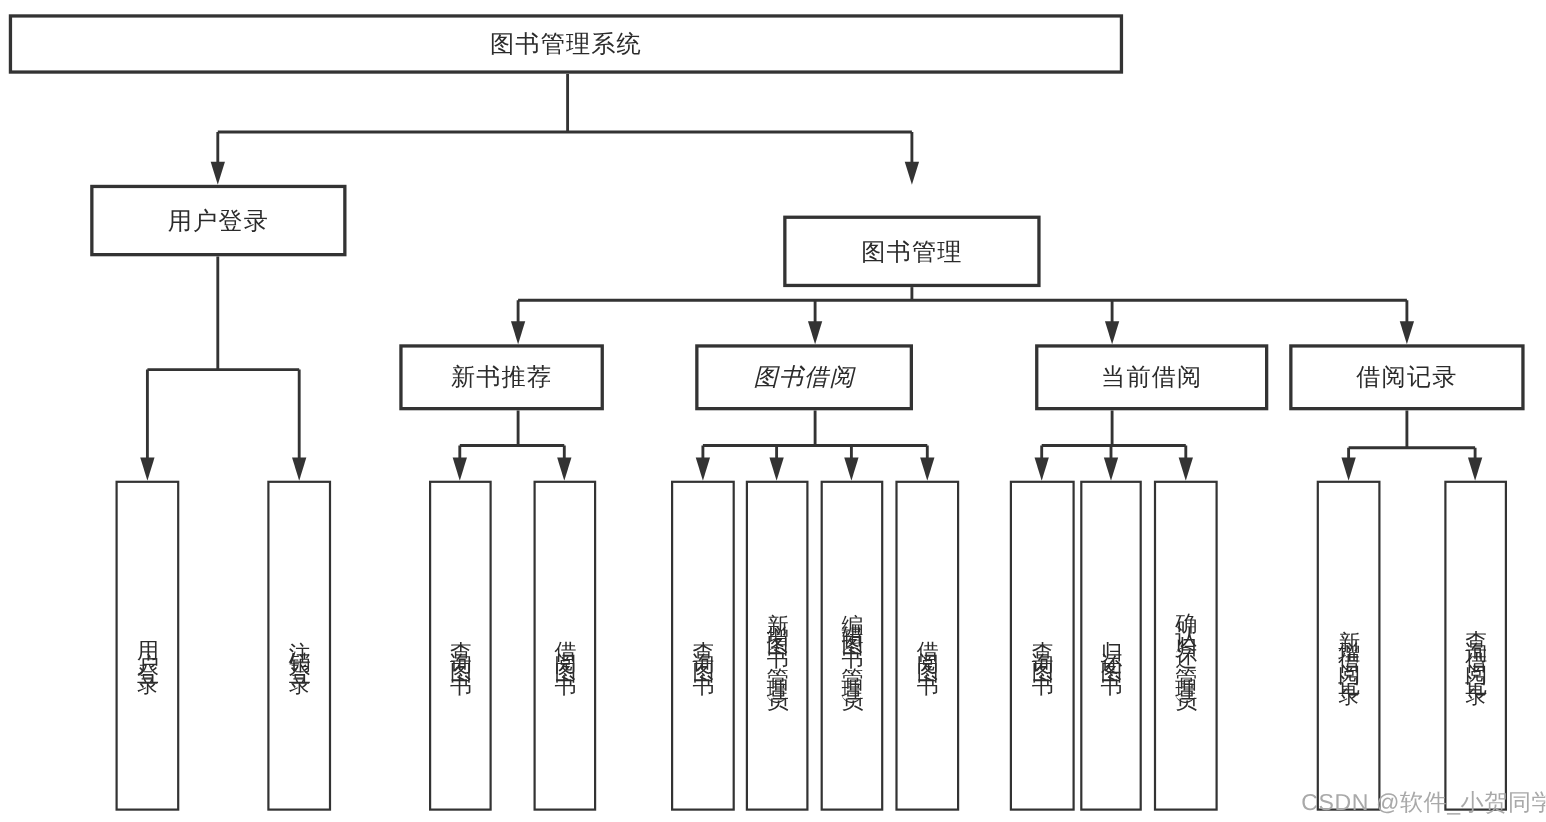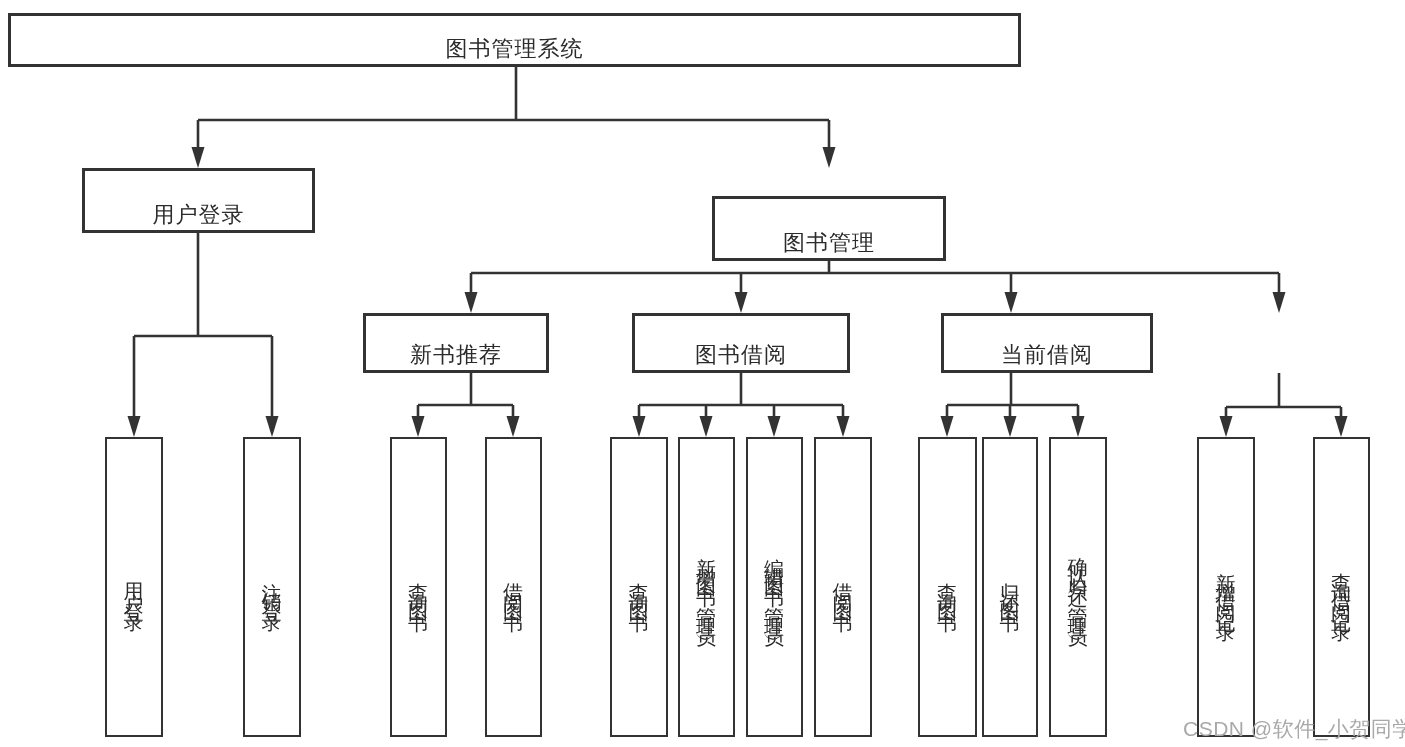--- a/index.html
+++ b/index.html
@@ -25,21 +25,21 @@
   #connectors polygon {
     fill: #333333;
     stroke: none;
   }
   .hbox {
     position: absolute;
     box-sizing: border-box;
     background: #ffffff;
     border: 3px solid #333333;
     display: flex;
-    align-items: flex-end;
+    align-items: center;
     justify-content: center;
     font-size: 22px;
     letter-spacing: 1px;
     color: #2b2b2b;
     white-space: nowrap;
   }
   .vbox {
     position: absolute;
     box-sizing: border-box;
     background: #ffffff;
@@ -116,25 +116,28 @@
   <div class="hbox" style="left:82px; top:168px; width:233px; height:65px;">
     <span>用户登录</span>
   </div>
   <div class="hbox" style="left:712px; top:168px; width:234px; height:65px;margin-top:28px;">
     <span>图书管理</span>
   </div>
 
   <div class="hbox" style="left:363px; top:313px; width:186px; height:60px;">
     <span>新书推荐</span>
   </div>
-  <div class="hbox" style="left:632px; top:313px; width:218px; height:60px;">
+  <div class="hbox" style="left:632px; top:313px; width:198px; height:60px;font-style:italic;">
     <span>图书借阅</span>
   </div>
   <div class="hbox" style="left:905px; top:313px; width:212px; height:60px;margin-left:36px;">
     <span>当前借阅</span>
+  </div>
+  <div class="hbox" style="left:1172px; top:313px; width:214px; height:60px;">
+    <span>借阅记录</span>
   </div>
 
   <div class="vbox" style="left:105px; width:58px;">
     <span class="vtext">用户登录</span>
   </div>
   <div class="vbox" style="left:243px; width:58px;">
     <span class="vtext">注销登录</span>
   </div>
 
   <div class="vbox" style="left:390px; width:57px;">

